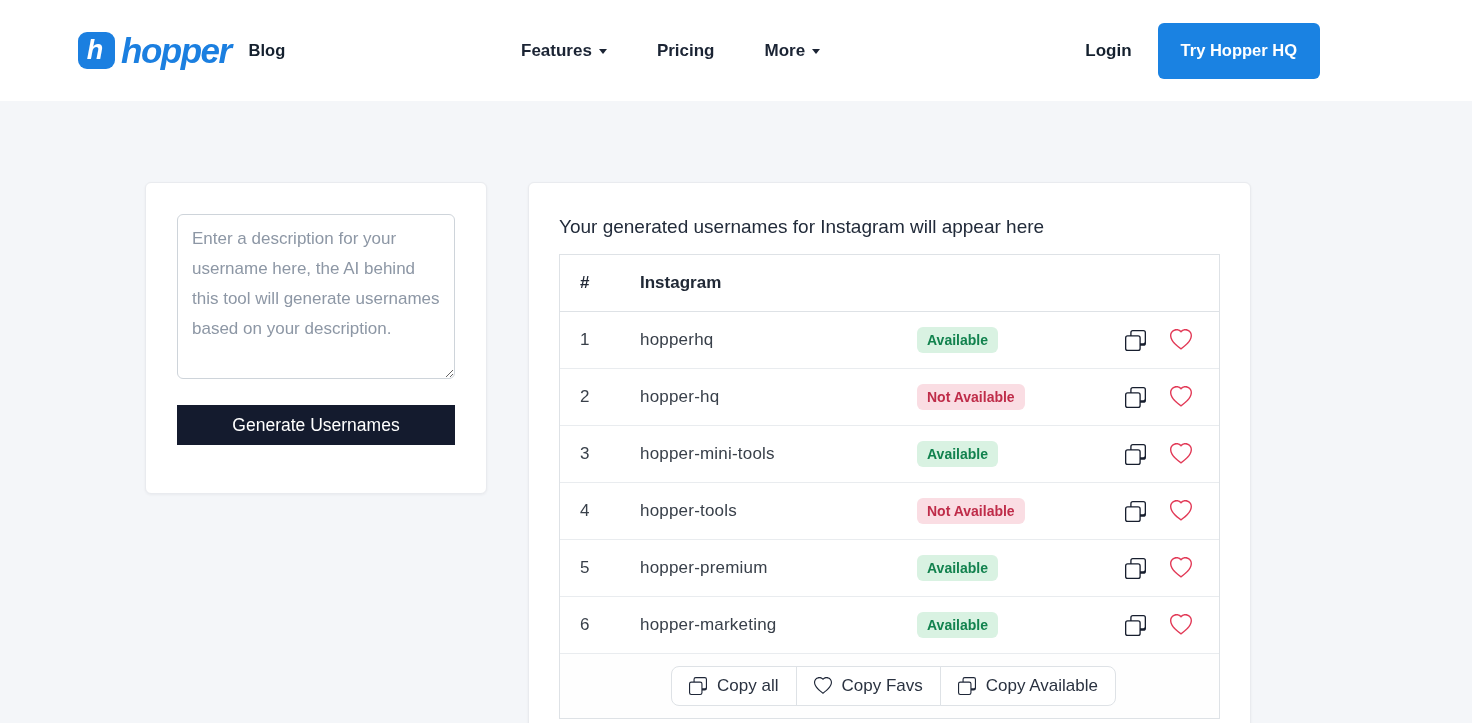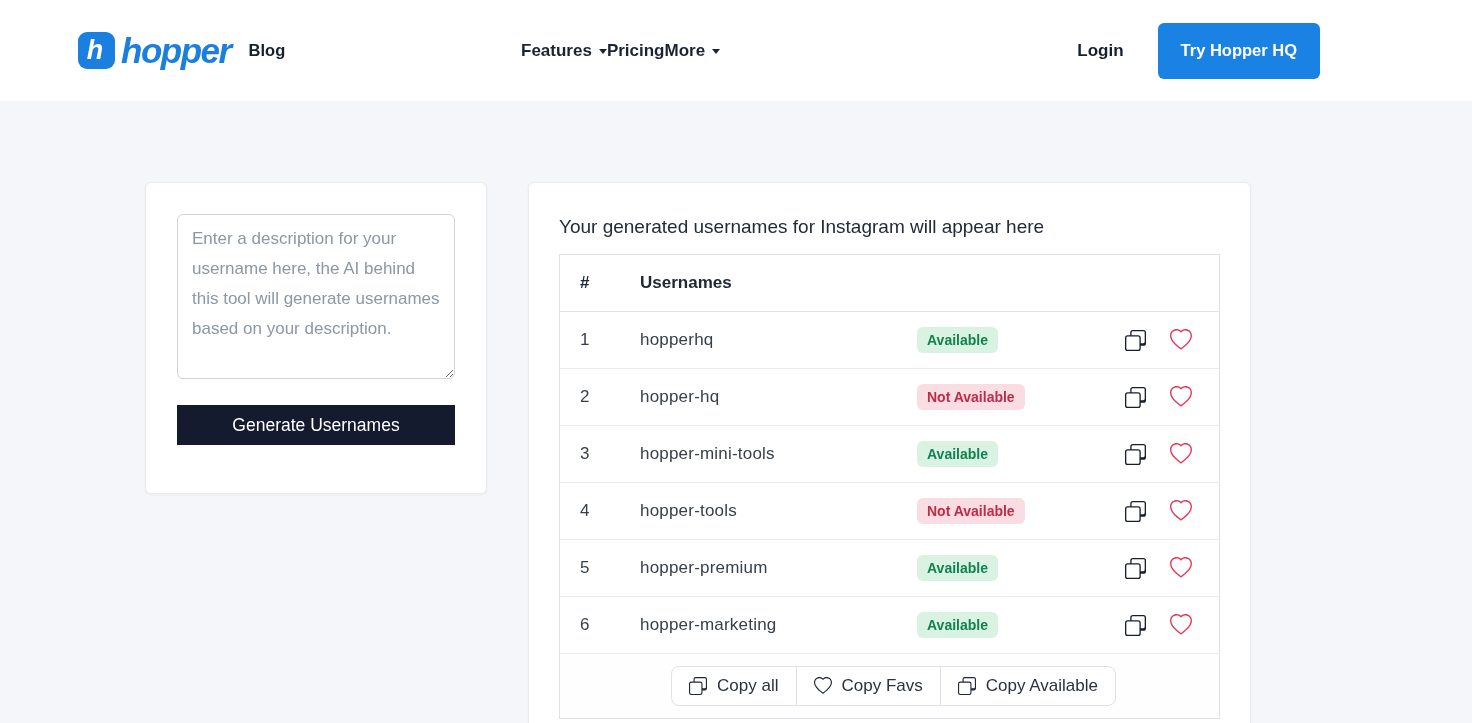--- a/index.html
+++ b/index.html
@@ -18,25 +18,25 @@
     width:37px; height:37px; background:var(--brand-blue,#1b7fe0); border-radius:9px;
     color:#fff; font-weight:bold; font-style:italic; font-size:27px;
     display:flex; align-items:center; justify-content:center; padding-right:3px;
   }
   .logo-text {
     font-size:35px; font-weight:800; font-style:italic;
     color:var(--brand-blue,#1b7fe0); letter-spacing:-1.5px;
   }
   .blog-link { font-weight:700; font-size:16.5px; color:#14202e; text-decoration:none; cursor:pointer; }
 
-  .nav-center { position:absolute; left:521px; top:0; height:100%; display:flex; align-items:center; }
+  .nav-center { position:absolute; left:521px; top:0; height:100%; display:flex; align-items:center; gap:50px; }
   .nav-item { display:flex; align-items:center; gap:7px; font-weight:600; font-size:17px; color:#1b2434; text-decoration:none; cursor:pointer; }
   .caret { width:0; height:0; border:4.5px solid transparent; border-top:5.5px solid #1b2434; margin-top:5px; }
 
-  .nav-right { position:absolute; right:152px; top:0; height:100%; display:flex; align-items:center; gap:34px; }
+  .nav-right { position:absolute; right:152px; top:0; height:100%; display:flex; align-items:center; gap:26px; }
   .login-link { font-weight:600; font-size:17px; color:#14202e; text-decoration:none; cursor:pointer; }
   .cta-btn {
     background:var(--cta-blue,#1a82e2); color:#fff; font-weight:700; font-size:16.5px;
     font-family:inherit; border:none; border-radius:6px; padding:16px 23px; height:56px; cursor:pointer;
   }
 
   
   .main { display:flex; align-items:flex-start; gap:41px; padding:81px 0 0 145px; }
   .card {
     background:#fff; border:1px solid #e9ebef; border-radius:6px;
@@ -120,21 +120,21 @@
   <section class="card left-card">
     <textarea class="desc-input" placeholder="Enter a description for your username here, the AI behind this tool will generate usernames based on your description." style=""></textarea>
     <button class="generate-btn">Generate Usernames</button>
   </section>
 
   <section class="card right-card">
     <h2 class="results-title">Your generated usernames for Instagram will appear here</h2>
     <div class="gen-table">
       <div class="thead">
         <div>#</div>
-        <div>Usernames</div>
+        <div>Instagram</div>
         <div></div>
           <div></div>
           <div></div>
       </div>
       <div id="table-body">
           <div class="trow">
             <div>1</div>
             <div class="uname">hopperhq</div>
             <div><span class="badge ok">Available</span></div>
             <button class="icon-btn copy">

